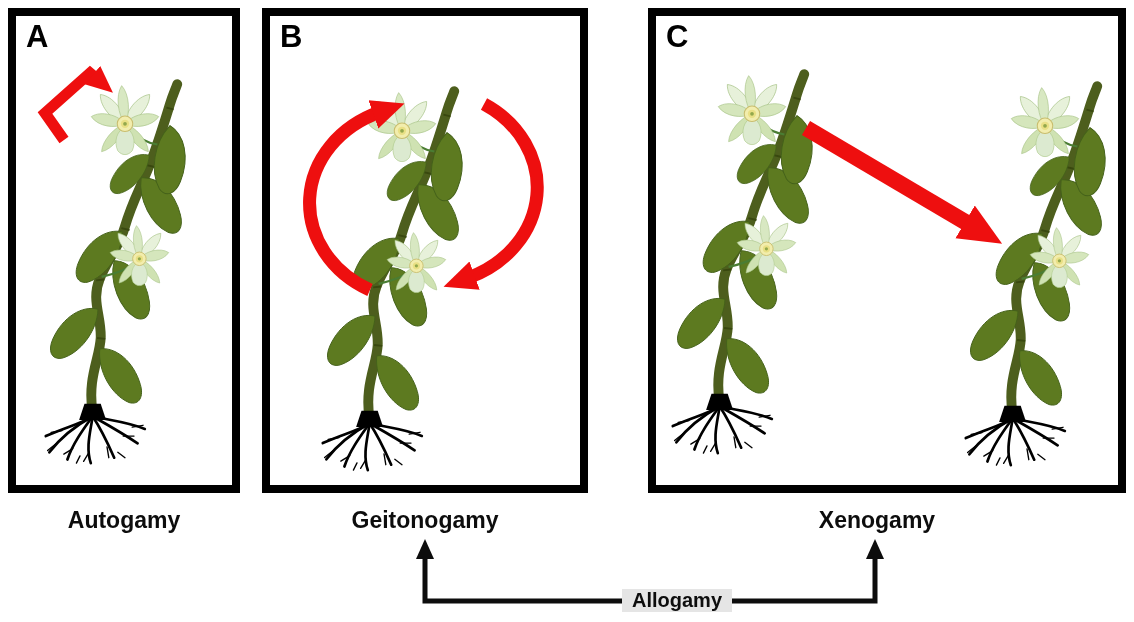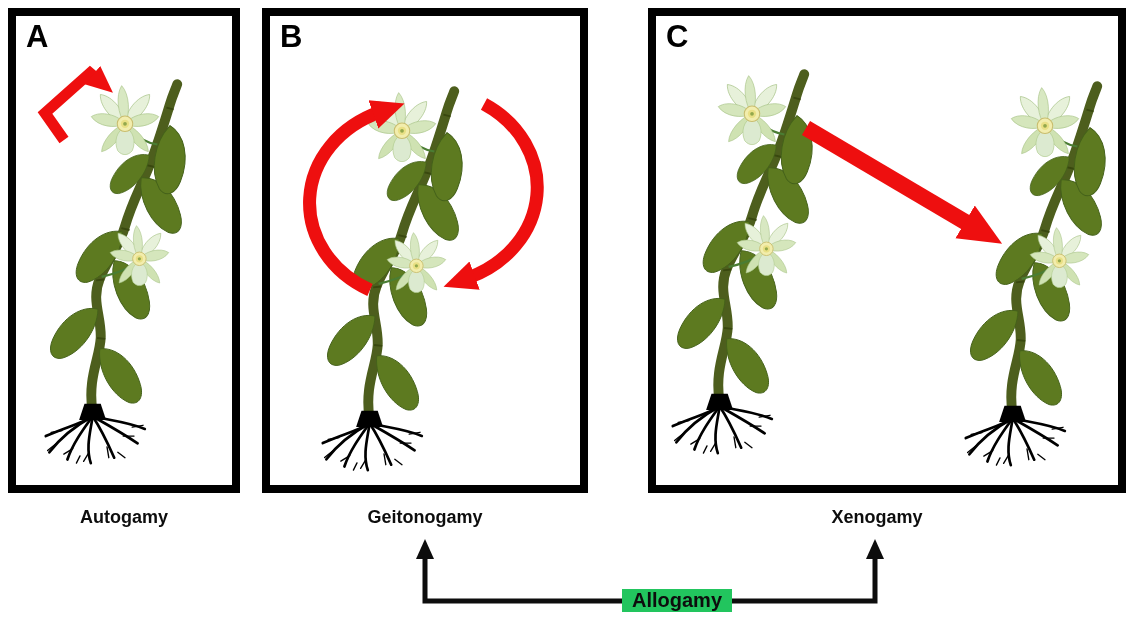--- a/index.html
+++ b/index.html
@@ -11,28 +11,28 @@
     position:absolute;top:8px;border:8px solid #000;background:#fff;box-sizing:border-box;
   }
   #panelA{left:8px;width:232px;height:485px;}
   #panelB{left:262px;width:326px;height:485px;}
   #panelC{left:648px;width:478px;height:485px;}
   .panel-letter{
     position:absolute;top:4px;left:10px;font-size:31px;font-weight:bold;color:#000;line-height:1.1;
   }
   .panel-art{position:absolute;left:0;top:0;width:100%;height:100%;}
   .panel-label{
-    position:absolute;top:507px;text-align:center;font-size:18px;font-weight:bold;color:#0d0d0d;
+    position:absolute;top:507px;text-align:center;font-size:23px;font-weight:bold;color:#0d0d0d;
   }
   #labelA{left:8px;width:232px;}
   #labelB{left:262px;width:326px;}
   #labelC{left:648px;width:458px;}
   .allogamy{
     position:absolute;left:622px;top:589px;width:110px;text-align:center;
-    font-size:20px;font-weight:bold;color:#0d0d0d;background:#22c55e;
+    font-size:20px;font-weight:bold;color:#0d0d0d;background:#e5e5e5;
   }
   .connector-svg{position:absolute;left:0;top:0;width:1134px;height:622px;pointer-events:none;}
   .defs-svg{position:absolute;width:0;height:0;}
 </style>
 </head>
 <body>
 
 <div class="stage">
 
   <svg class="defs-svg" aria-hidden="true">

